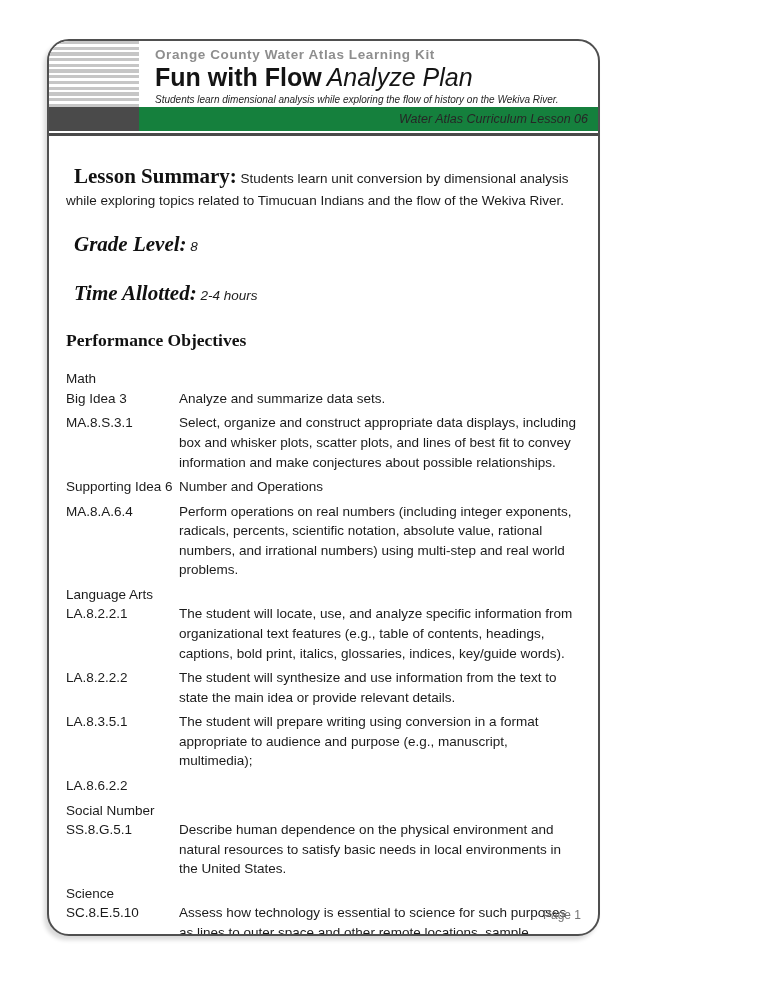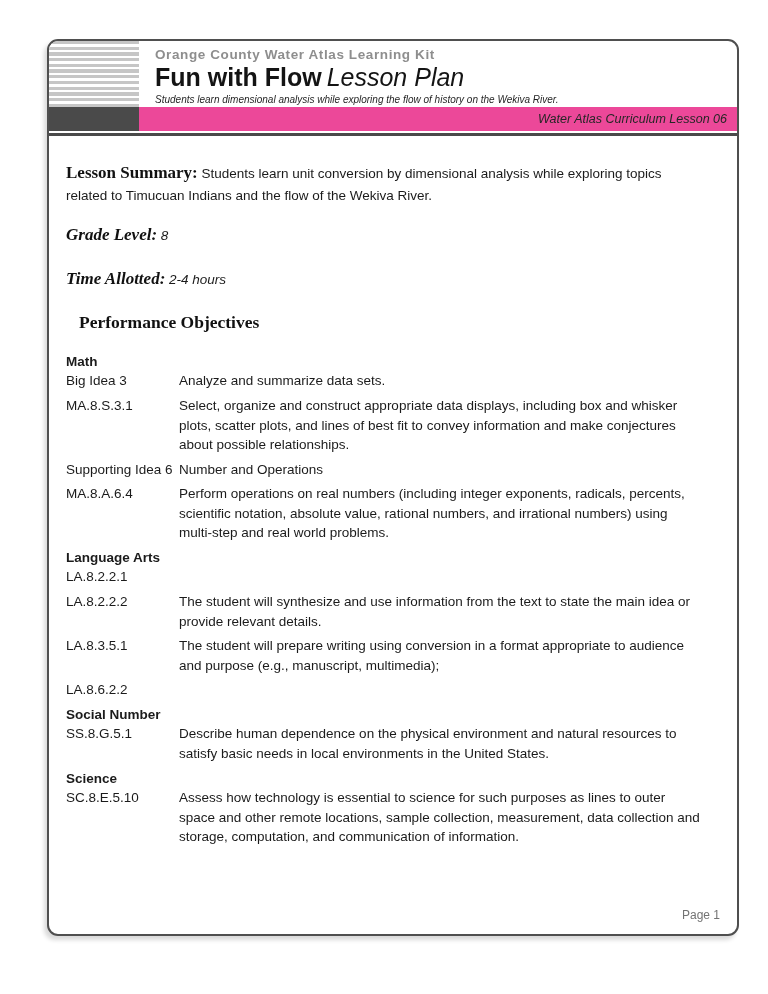--- a/index.html
+++ b/index.html
@@ -1,73 +1,73 @@
 <!DOCTYPE html>
 <html><head>
 <meta charset="utf-8">
 <style>
   * { margin:0; padding:0; box-sizing:border-box; }
   html,body { width:768px; height:994px; background:#ffffff;
     font-family:"Liberation Sans", sans-serif; color:#1b1b1b; }
 
   .sheet {
-    position:absolute; left:47px; top:39px; width:692px; height:897px;
-    background:#ffffff; border:2px solid #4f4f4f; border-radius:11px;
+    position:absolute; left:47px; top:39px; width:553px; height:897px;
+    background:#ffffff; border:2px solid #4f4f4f; border-radius:22px;
     overflow:hidden; box-shadow:-3px 4px 4px rgba(0,0,0,0.15);
   }
 
   
   .header { position:relative; }
   .stripes {
     position:absolute; left:0; top:0; width:90px; height:66px;
     background:repeating-linear-gradient(to bottom,#c6c6c6 0 3.2px,#ffffff 3.2px 5.7px);
   }
   .titles { margin-left:106px; padding-top:6px; height:66px; }
   .kit-title { font-size:13.5px; font-weight:bold; color:#8e8e8e; letter-spacing:0.6px; }
   .main-title { font-size:25px; line-height:1.08; color:#141414; margin-top:2px; white-space:nowrap; }
   .main-title .tb { font-weight:bold; }
   .main-title .ti { font-style:italic; font-weight:normal; margin-left:5px; }
   .subtitle { font-size:10px; font-style:italic; color:#1f1f1f; margin-top:3px; }
 
   .banner-row { display:flex; height:24px; }
   .banner-dark { width:90px; background:#4a4a4a; }
   .banner-light {
-    flex:1; background:#ec4899; font-size:12.5px; font-style:italic; color:#262626;
+    flex:1; background:#15803d; font-size:12.5px; font-style:italic; color:#262626;
     text-align:right; line-height:24px; padding-right:10px;
   }
   .header-gap { height:2px; background:#ffffff; }
   .header-sep { height:3px; background:#4a4a4a; }
 
   
   .content { padding:25px 16px 0 17px; font-size:13.5px; line-height:1.45; }
 
   .serif-label { font-family:"Liberation Serif", serif; font-weight:bold;
-    font-size:17px; color:#111; }
+    font-size:21px; color:#111;margin-left:8px; }
   .summary-block { margin-bottom:18px; max-width:640px; }
   .meta-line { margin-bottom:19px;font-style:italic; }
   .po-heading { font-family:"Liberation Serif", serif; font-weight:bold;
-    font-size:17.5px; color:#111; margin-bottom:16px;margin-left:13px; }
+    font-size:17.5px; color:#111; margin-bottom:16px; }
 
-  .section-title { font-weight:bold; margin-top:2px; }
+  .section-title { font-weight:normal; margin-top:2px; }
   .std-row { display:flex; margin-bottom:5px; }
   .std-code { width:113px; flex-shrink:0; }
   .std-text { flex:1; max-width:524px; }
 
   .page-number { position:absolute; right:17px; bottom:12px; font-size:12px; color:#737373;text-align:right; }
 </style>
 </head>
 <body>
 
 <div class="sheet">
 
   <div class="header">
     <div class="stripes"></div>
     <div class="titles">
       <div class="kit-title">Orange County Water Atlas Learning Kit</div>
-      <div class="main-title"><span class="tb">Fun with Flow</span><span class="ti">Lesson Plan</span></div>
+      <div class="main-title"><span class="tb">Fun with Flow</span><span class="ti">Analyze Plan</span></div>
       <div class="subtitle">Students learn dimensional analysis while exploring the flow of history on the Wekiva River.</div>
     </div>
     <div class="banner-row">
       <div class="banner-dark"></div>
       <div class="banner-light">Water Atlas Curriculum Lesson 06</div>
     </div>
     <div class="header-gap"></div>
     <div class="header-sep"></div>
   </div>
 
@@ -104,20 +104,21 @@
       <div class="std-text">Number and Operations</div>
     </div>
     <div class="std-row">
       <div class="std-code">MA.8.A.6.4</div>
       <div class="std-text">Perform operations on real numbers (including integer exponents, radicals, percents, scientific notation, absolute value, rational numbers, and irrational numbers) using multi-step and real world problems.</div>
     </div>
 
     <div class="section-title">Language Arts</div>
     <div class="std-row">
       <div class="std-code">LA.8.2.2.1</div>
+      <div class="std-text">The student will locate, use, and analyze specific information from organizational text features (e.g., table of contents, headings, captions, bold print, italics, glossaries, indices, key/guide words).</div>
     </div>
     <div class="std-row">
       <div class="std-code">LA.8.2.2.2</div>
       <div class="std-text">The student will synthesize and use information from the text to state the main idea or provide relevant details.</div>
     </div>
     <div class="std-row">
       <div class="std-code">LA.8.3.5.1</div>
       <div class="std-text">The student will prepare writing using conversion in a format appropriate to audience and purpose (e.g., manuscript, multimedia);</div>
     </div>
     <div class="std-row">

